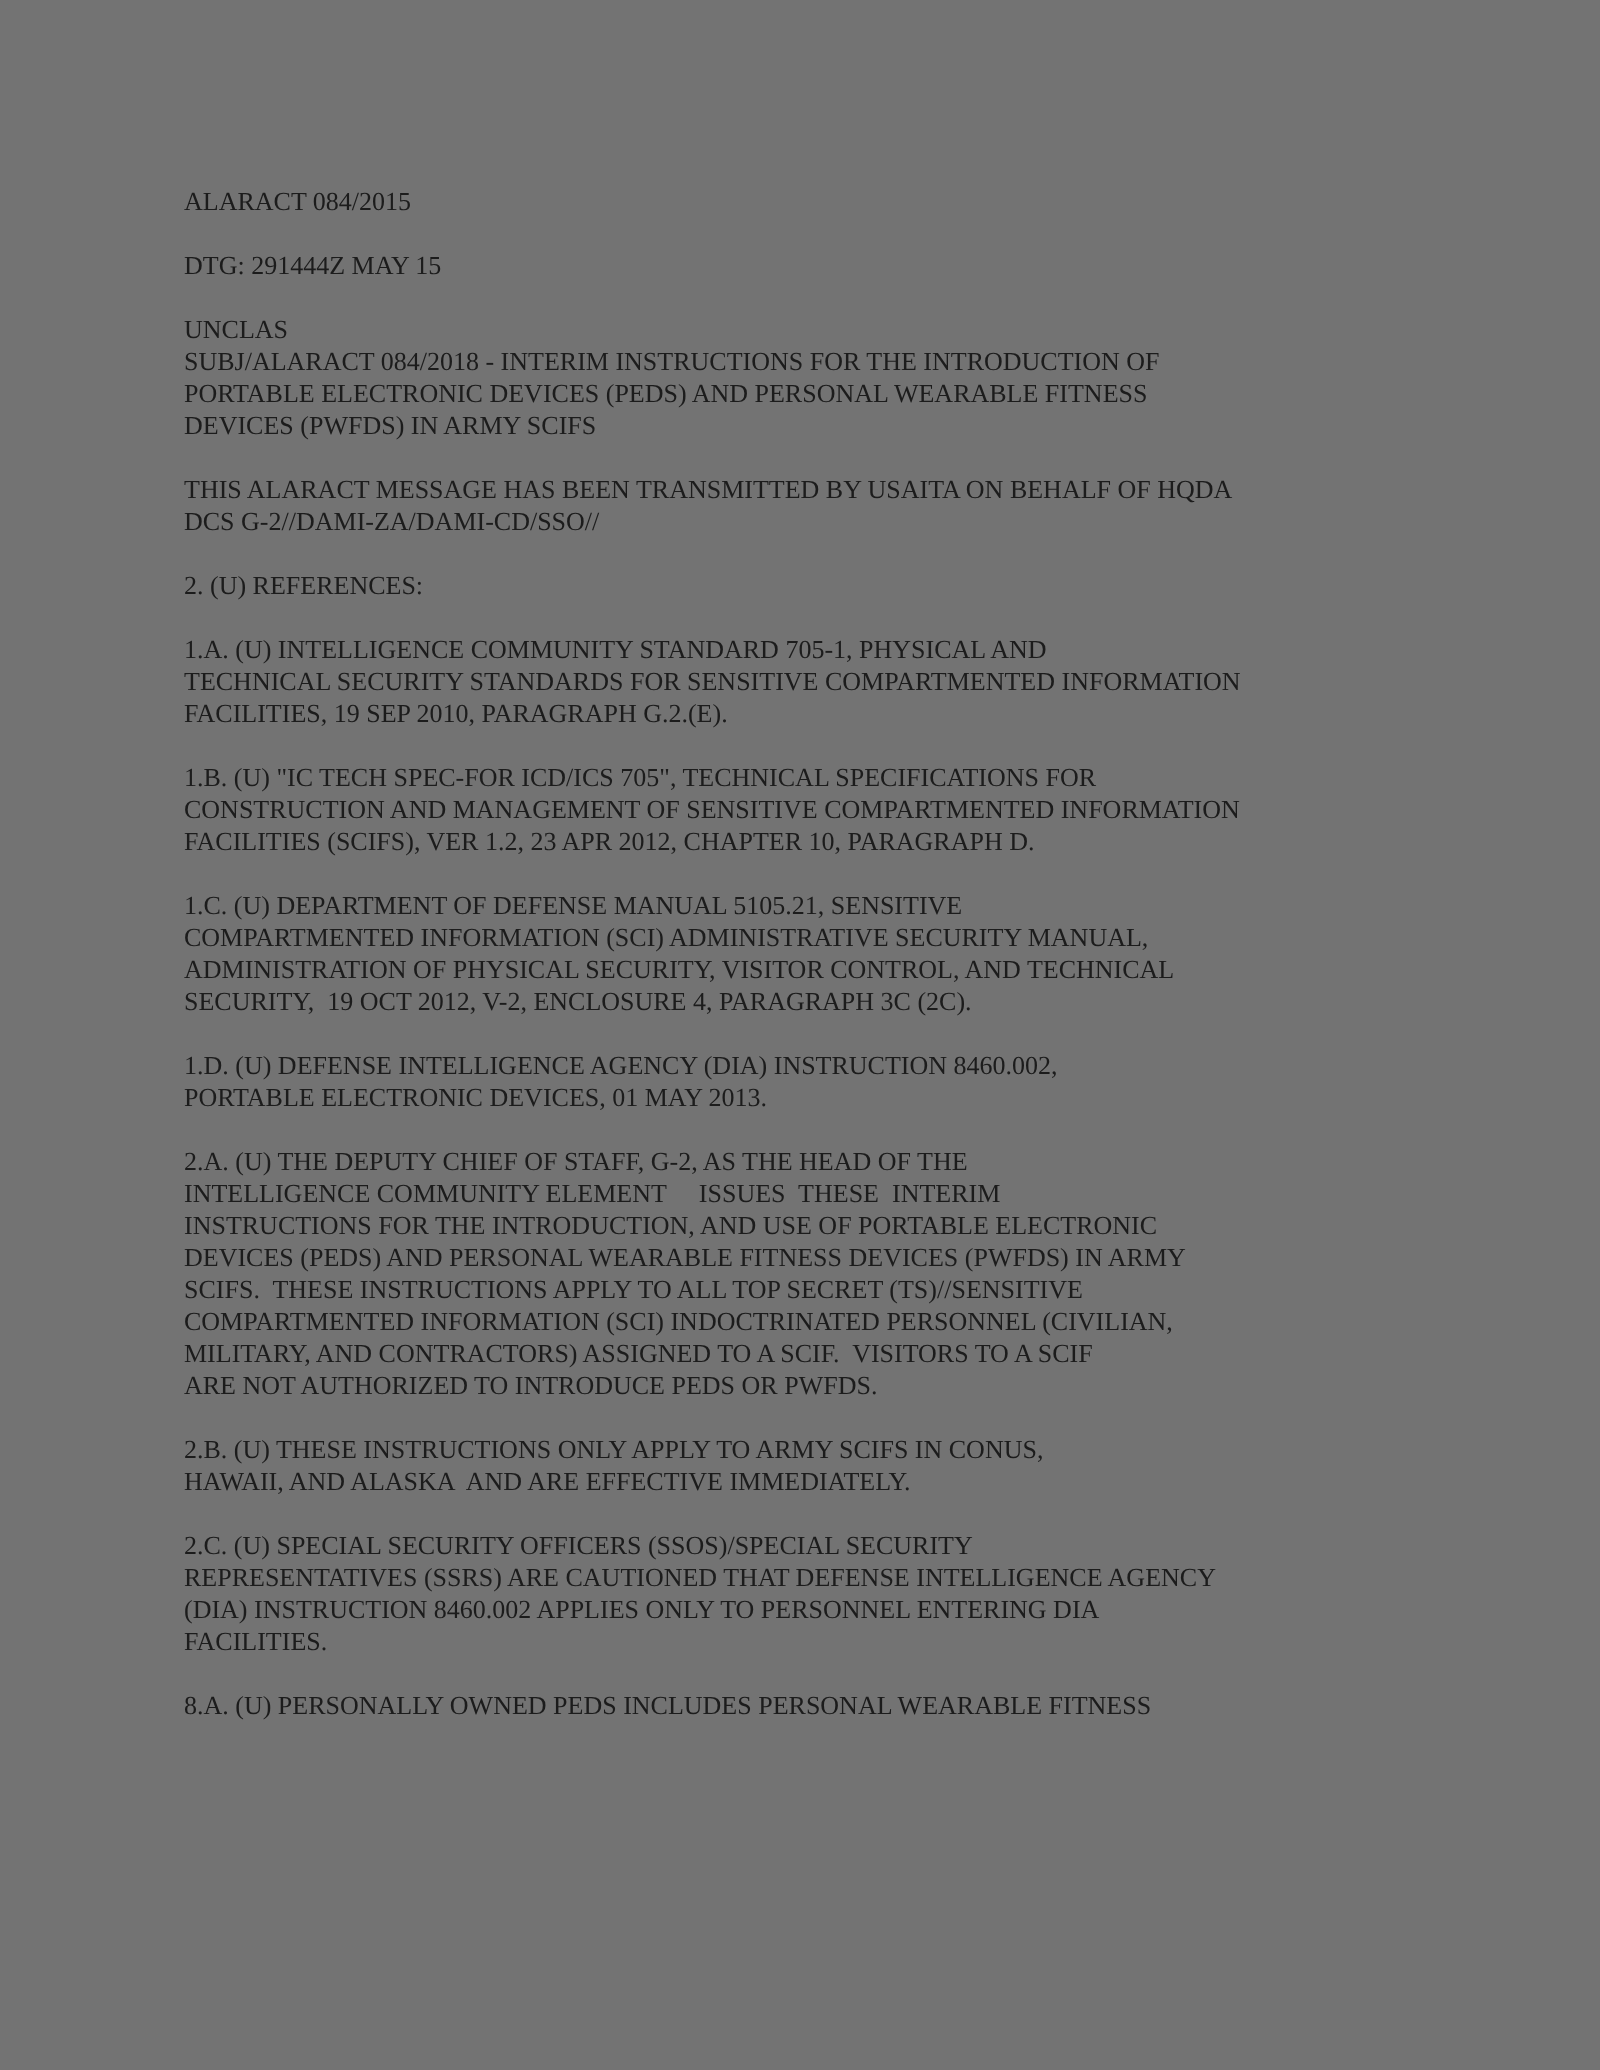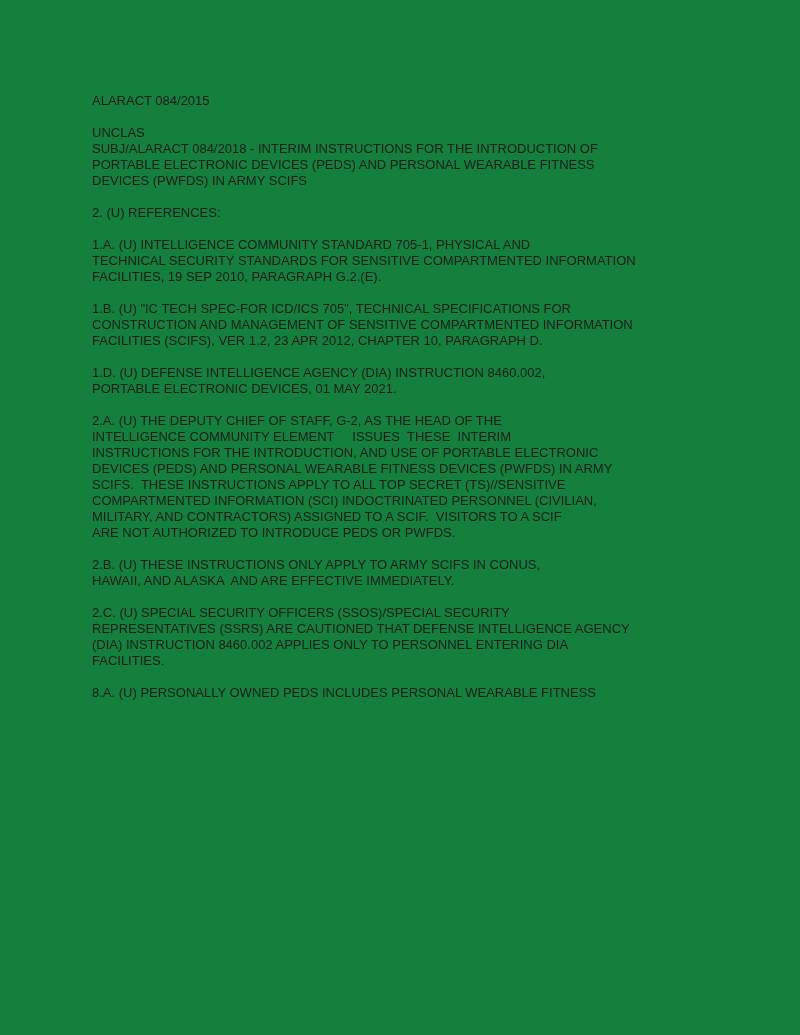--- a/index.html
+++ b/index.html
@@ -10,22 +10,22 @@
   body {
     width: 800px;
     height: 1035px;
     overflow: hidden;
   }
   .page {
     box-sizing: border-box;
     width: 800px;
     height: 1035px;
     padding: 93px 60px 0 92px;
-    background: #15803d;
-    font-family: Liberation Sans, sans-serif;
+    background: #737373;
+    font-family: Liberation Serif, serif;
     font-size: 13px;
     line-height: 16px;
     color: #1c1c1c;
   }
   pre.block {
     margin: 0 0 16px 0;
     padding: 0;
     white-space: pre;
     font-family: inherit;
     font-size: inherit;
@@ -34,33 +34,40 @@
   }
   pre.block:last-child {
     margin-bottom: 0;
   }
 </style>
 </head>
 <body>
 
 <div class="page">
   <pre class="block">ALARACT 084/2015</pre>
+  <pre class="block">DTG: 291444Z MAY 15</pre>
   <pre class="block">UNCLAS
 SUBJ/ALARACT 084/2018 - INTERIM INSTRUCTIONS FOR THE INTRODUCTION OF
 PORTABLE ELECTRONIC DEVICES (PEDS) AND PERSONAL WEARABLE FITNESS
 DEVICES (PWFDS) IN ARMY SCIFS</pre>
+  <pre class="block">THIS ALARACT MESSAGE HAS BEEN TRANSMITTED BY USAITA ON BEHALF OF HQDA
+DCS G-2//DAMI-ZA/DAMI-CD/SSO//</pre>
   <pre class="block">2. (U) REFERENCES:</pre>
   <pre class="block">1.A. (U) INTELLIGENCE COMMUNITY STANDARD 705-1, PHYSICAL AND
 TECHNICAL SECURITY STANDARDS FOR SENSITIVE COMPARTMENTED INFORMATION
 FACILITIES, 19 SEP 2010, PARAGRAPH G.2.(E).</pre>
   <pre class="block">1.B. (U) "IC TECH SPEC-FOR ICD/ICS 705", TECHNICAL SPECIFICATIONS FOR
 CONSTRUCTION AND MANAGEMENT OF SENSITIVE COMPARTMENTED INFORMATION
 FACILITIES (SCIFS), VER 1.2, 23 APR 2012, CHAPTER 10, PARAGRAPH D.</pre>
+  <pre class="block">1.C. (U) DEPARTMENT OF DEFENSE MANUAL 5105.21, SENSITIVE
+COMPARTMENTED INFORMATION (SCI) ADMINISTRATIVE SECURITY MANUAL,
+ADMINISTRATION OF PHYSICAL SECURITY, VISITOR CONTROL, AND TECHNICAL
+SECURITY,  19 OCT 2012, V-2, ENCLOSURE 4, PARAGRAPH 3C (2C).</pre>
   <pre class="block">1.D. (U) DEFENSE INTELLIGENCE AGENCY (DIA) INSTRUCTION 8460.002,
-PORTABLE ELECTRONIC DEVICES, 01 MAY 2021.</pre>
+PORTABLE ELECTRONIC DEVICES, 01 MAY 2013.</pre>
   <pre class="block">2.A. (U) THE DEPUTY CHIEF OF STAFF, G-2, AS THE HEAD OF THE
 INTELLIGENCE COMMUNITY ELEMENT     ISSUES  THESE  INTERIM
 INSTRUCTIONS FOR THE INTRODUCTION, AND USE OF PORTABLE ELECTRONIC
 DEVICES (PEDS) AND PERSONAL WEARABLE FITNESS DEVICES (PWFDS) IN ARMY
 SCIFS.  THESE INSTRUCTIONS APPLY TO ALL TOP SECRET (TS)//SENSITIVE
 COMPARTMENTED INFORMATION (SCI) INDOCTRINATED PERSONNEL (CIVILIAN,
 MILITARY, AND CONTRACTORS) ASSIGNED TO A SCIF.  VISITORS TO A SCIF
 ARE NOT AUTHORIZED TO INTRODUCE PEDS OR PWFDS.</pre>
   <pre class="block">2.B. (U) THESE INSTRUCTIONS ONLY APPLY TO ARMY SCIFS IN CONUS,
 HAWAII, AND ALASKA  AND ARE EFFECTIVE IMMEDIATELY.</pre>

